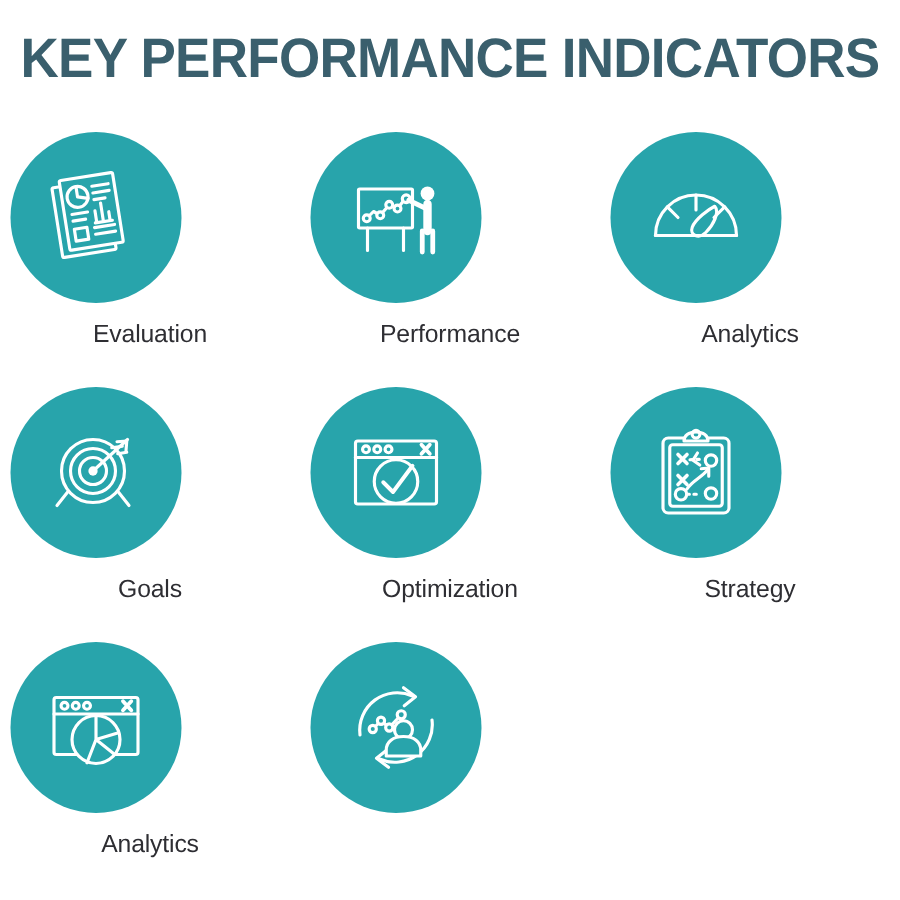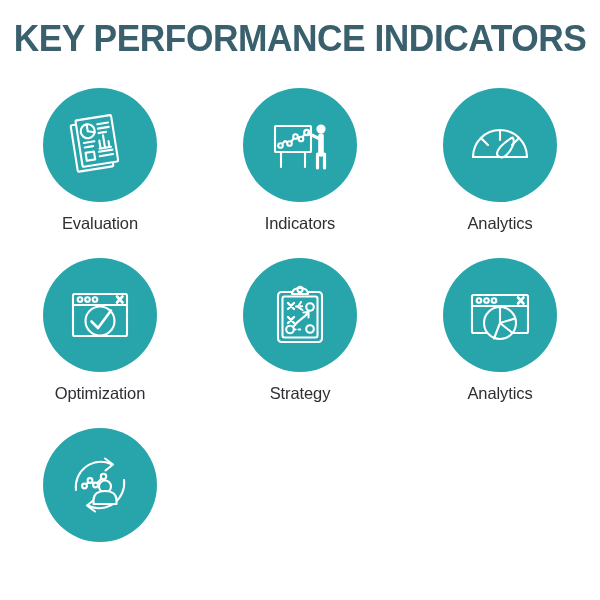--- a/index.html
+++ b/index.html
@@ -50,21 +50,20 @@
     display: grid;
     grid-template-columns: repeat(3, 1fr);
     grid-template-rows: repeat(3, 170px);
     justify-items: center;
   }
 
   .cell {
     width: 186px;
     display: flex;
     flex-direction: column;
-    align-items: center;
   }
 
   .badge {
     width: 114px;
     height: 114px;
     border-radius: 50%;
     background: #28a4ab;
     display: flex;
     align-items: center;
     justify-content: center;
@@ -123,35 +122,50 @@
           <circle cx="22.5" cy="31.5" r="2.3" fill="#28a4ab"></circle>
           <circle cx="28.5" cy="24.5" r="2.3" fill="#28a4ab"></circle>
           <circle cx="34" cy="27" r="2.3" fill="#28a4ab"></circle>
           <circle cx="39.8" cy="20.5" r="2.6" fill="#28a4ab"></circle>
           <circle cx="54" cy="17" r="4.6" fill="#ffffff" stroke="none"></circle>
           <path d="M54 24 V42" stroke-width="5.6"></path>
           <path d="M50.5 42 V56 M57.5 42 V56" stroke-width="3.2"></path>
           <path d="M54 27.5 L41.5 21.5" stroke-width="3.2"></path>
         </svg>
       </div>
-      <div class="cell-label">Indicators</div>
+      <div class="cell-label">Performance</div>
     </div>
 
     <div class="cell">
       <div class="badge">
         <svg width="66" height="66" viewBox="0 0 66 66" fill="none" stroke="#ffffff" stroke-width="2.1" stroke-linecap="round" stroke-linejoin="round">
           <path d="M6 45 A27 27 0 0 1 60 45"></path>
           <path d="M6 45 H60"></path>
           <path d="M13.9 25.9 L21 33 M33 18 V28 M52.1 25.9 L45 33"></path>
           <path d="M45.5 25.5 C49 29.5 44.5 38 39.5 43 C35 47.5 28.5 45 30.5 39.5 C32.5 34 41.5 27.5 45.5 25.5 Z"></path>
         </svg>
       </div>
       <div class="cell-label">Analytics</div>
     </div>
 
+    <div class="cell">
+      <div class="badge">
+        <svg width="66" height="66" viewBox="0 0 66 66" fill="none" stroke="#ffffff" stroke-width="2.1" stroke-linecap="round" stroke-linejoin="round">
+          <circle cx="31" cy="32" r="21"></circle>
+          <circle cx="31" cy="32" r="15"></circle>
+          <circle cx="31" cy="32" r="9"></circle>
+          <circle cx="31" cy="32" r="3.1" fill="#ffffff" stroke="none"></circle>
+          <path d="M14.5 45.5 L7 55 M47.5 45.5 L55 55"></path>
+          <path d="M31 32 L54 11"></path>
+          <path d="M47 12.5 L53.5 12 L53 18.5"></path>
+          <path d="M43.5 16.5 L50.5 15.5 M47.5 20.5 L53.5 19.5"></path>
+        </svg>
+      </div>
+      <div class="cell-label">Goals</div>
+    </div>
 
     <div class="cell">
       <div class="badge">
         <svg width="66" height="66" viewBox="0 0 66 66" fill="none" stroke="#ffffff" stroke-width="2.1" stroke-linecap="round" stroke-linejoin="round">
           <rect x="6" y="12" width="54" height="42" rx="1.5"></rect>
           <path d="M6 23 H60"></path>
           <circle cx="13" cy="17.5" r="2.3"></circle>
           <circle cx="20.5" cy="17.5" r="2.3"></circle>
           <circle cx="28" cy="17.5" r="2.3"></circle>
           <path d="M50 14.5 L55.5 20.5 M55.5 14.5 L50 20.5" stroke-width="2.6"></path>

